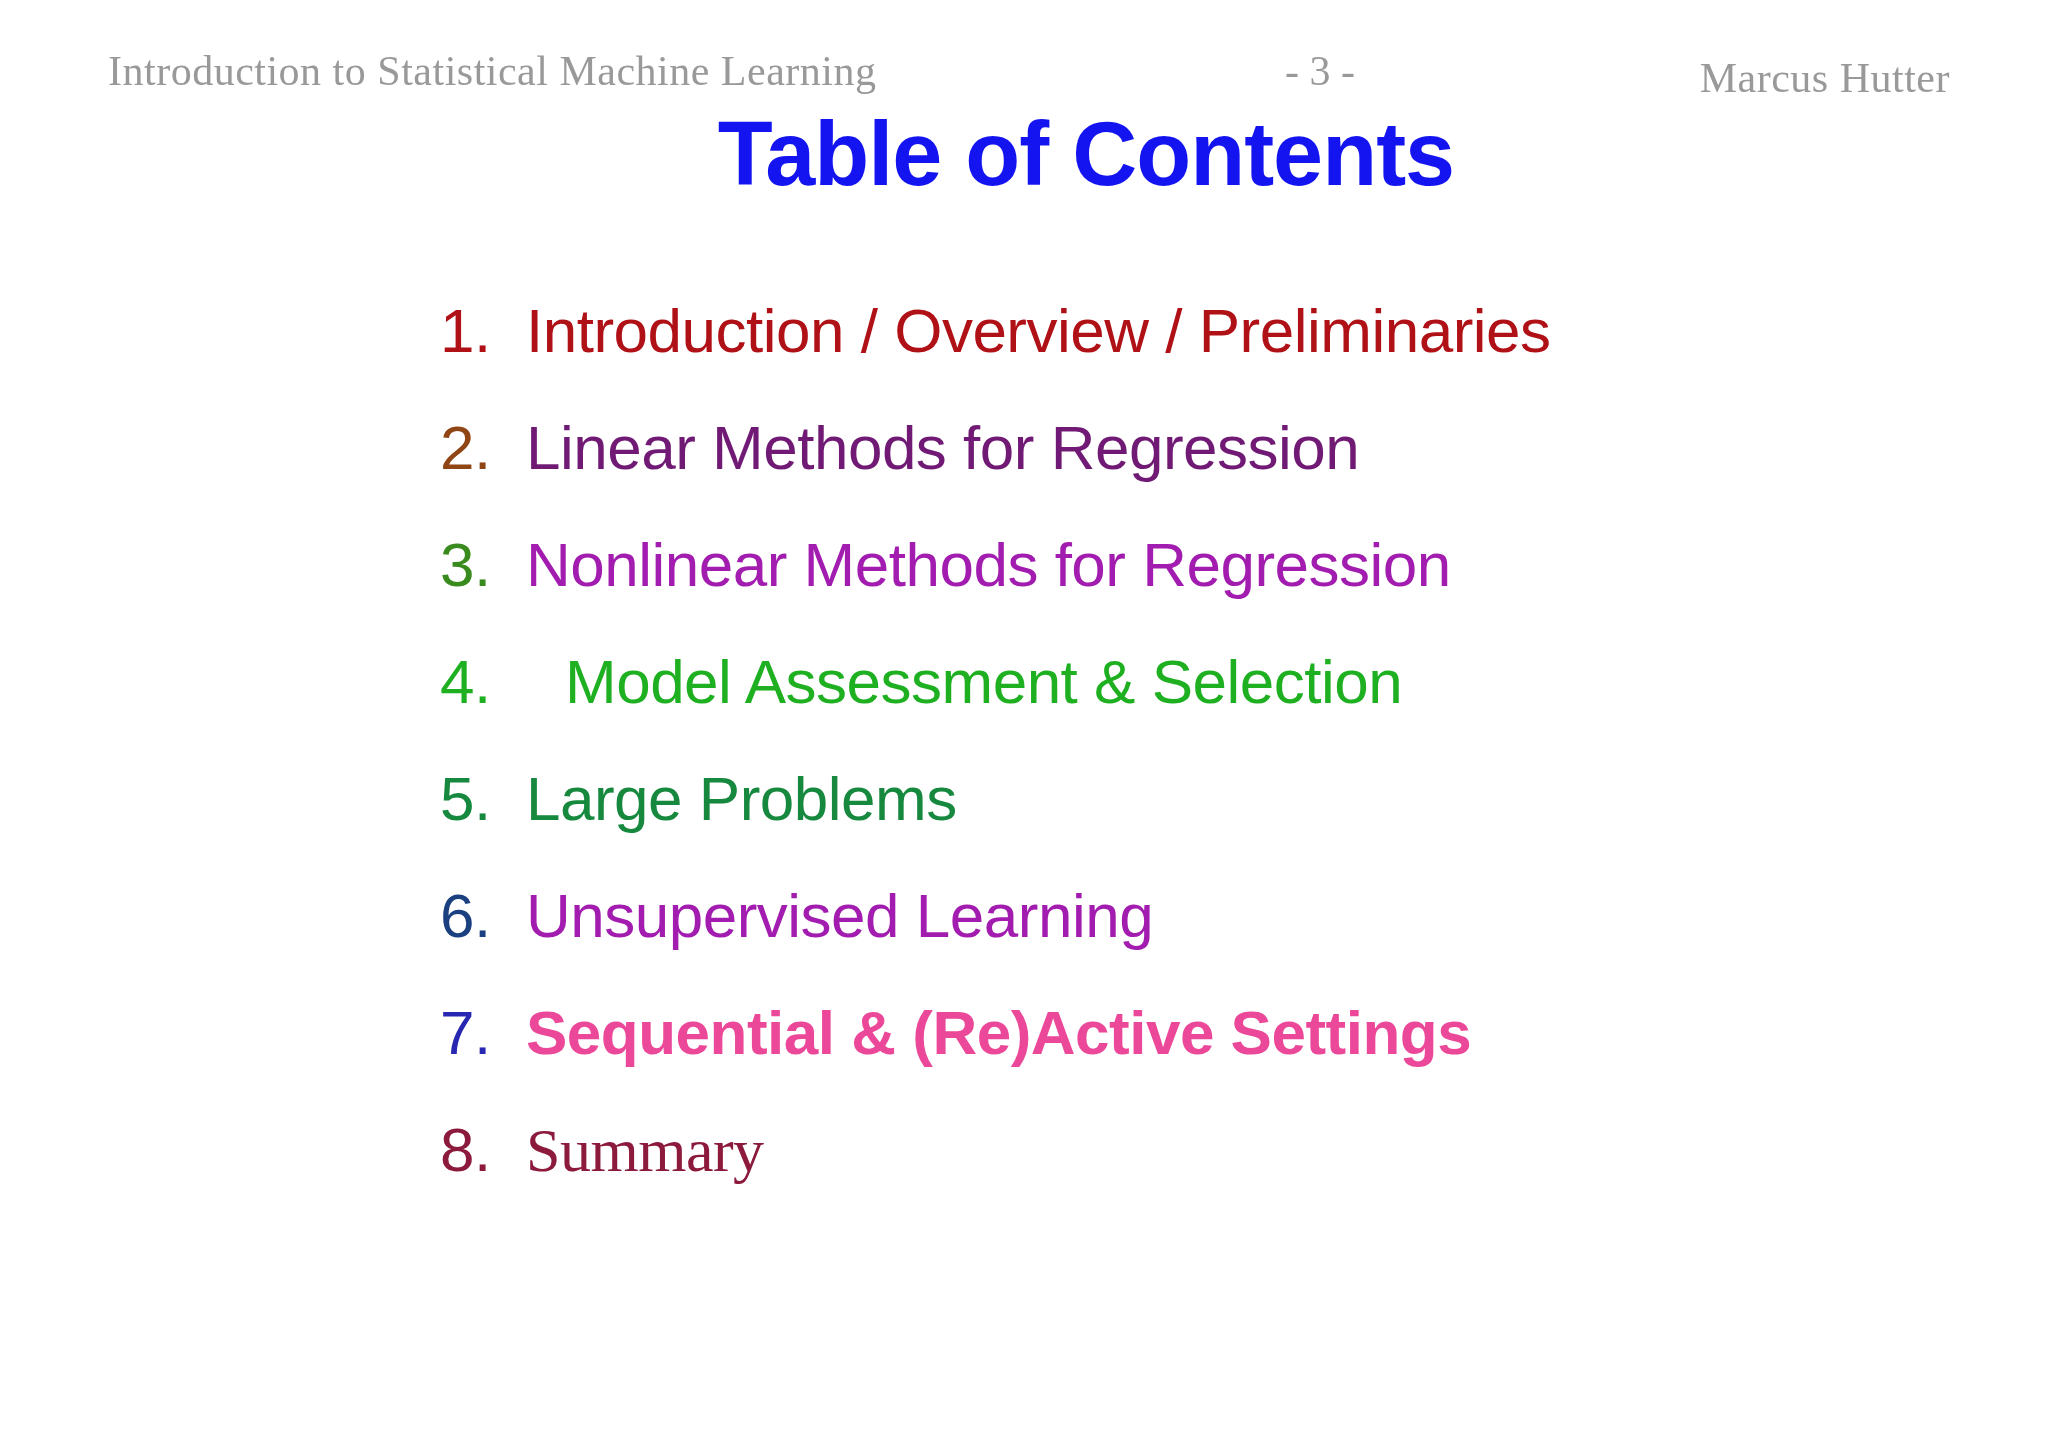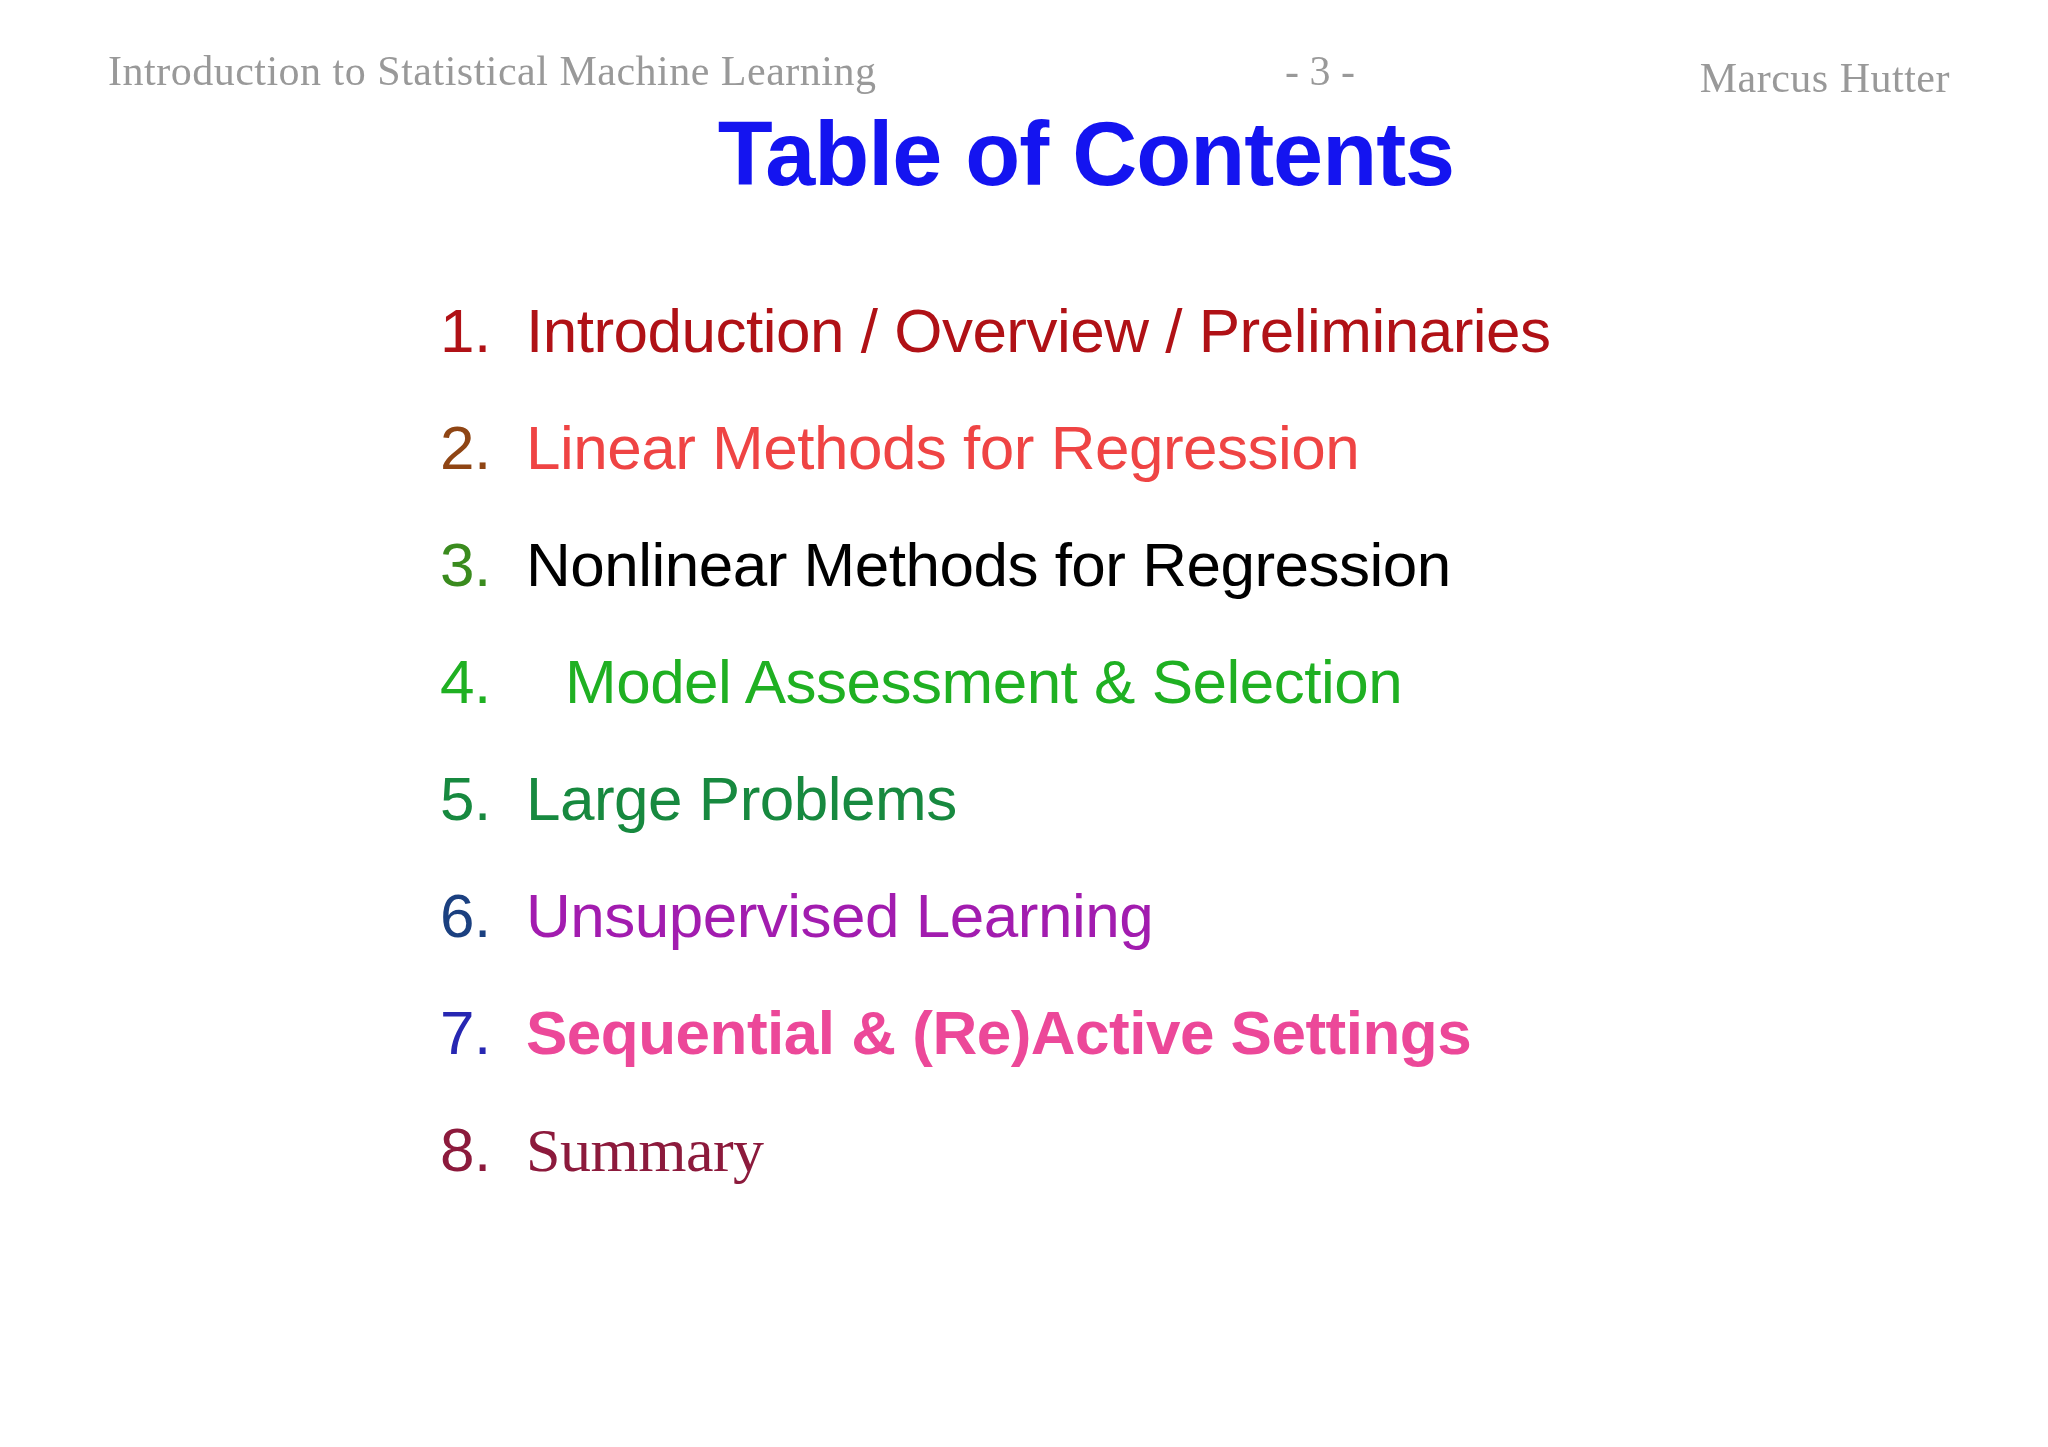--- a/index.html
+++ b/index.html
@@ -99,26 +99,26 @@
 
   <div class="toc-list">
 
     <div class="toc-item">
       <span class="toc-num" style="color: rgb(176, 17, 22);">1.</span>
       <span class="toc-label" style="color: rgb(176, 17, 22); margin-top: 8px;">Introduction / Overview / Preliminaries</span>
     </div>
 
     <div class="toc-item">
       <span class="toc-num" style="color: rgb(143, 69, 20);">2.</span>
-      <span class="toc-label" style="color: #ef4444;">Linear Methods for Regression</span>
+      <span class="toc-label" style="color: #701a75;">Linear Methods for Regression</span>
     </div>
 
     <div class="toc-item">
       <span class="toc-num" style="color: rgb(58, 139, 30);">3.</span>
-      <span class="toc-label" style="color: #000000;">Nonlinear Methods for Regression</span>
+      <span class="toc-label" style="color: #a21caf;">Nonlinear Methods for Regression</span>
     </div>
 
     <div class="toc-item">
       <span class="toc-num" style="color: rgb(31, 176, 34);">4.</span>
       <span class="toc-label" style="color: rgb(31, 176, 34); margin-left: 39px;">Model Assessment &amp; Selection</span>
     </div>
 
     <div class="toc-item">
       <span class="toc-num" style="color: rgb(23, 137, 63);">5.</span>
       <span class="toc-label" style="color: rgb(23, 137, 63);">Large Problems</span>

